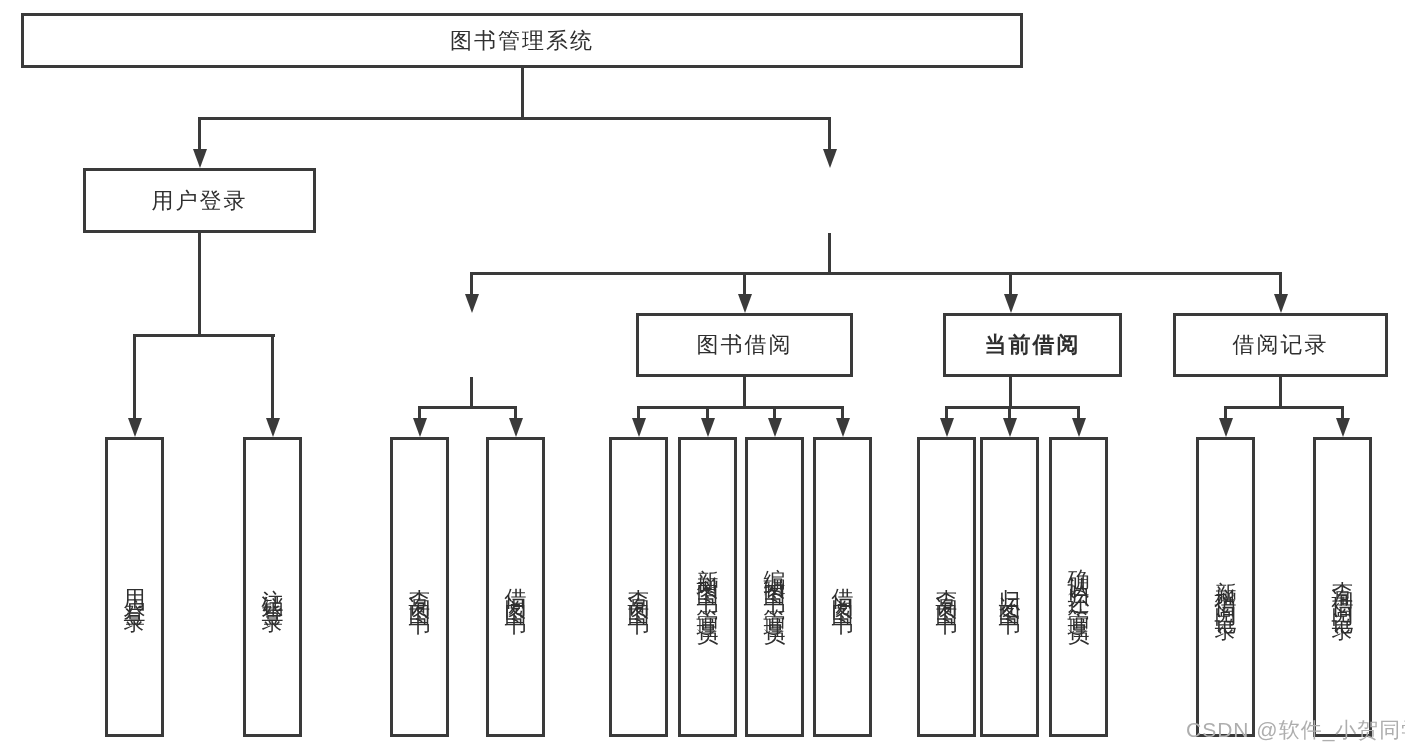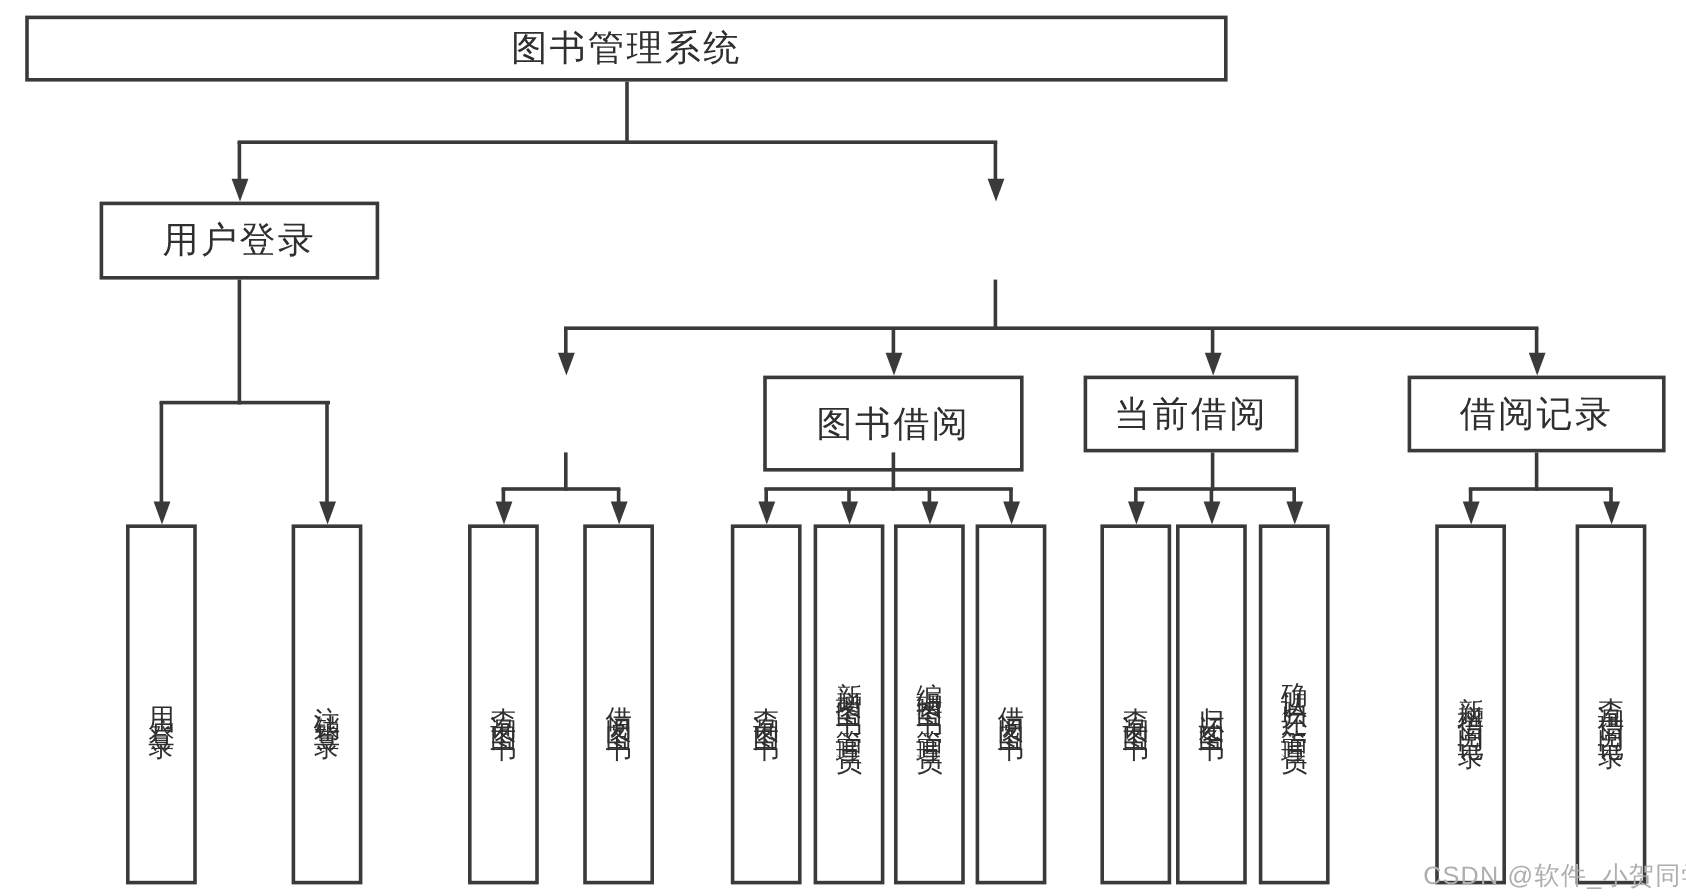--- a/index.html
+++ b/index.html
@@ -22,21 +22,21 @@
   .node {
     position: absolute;
     border: 3px solid var(--line);
     background: var(--bg);
     display: flex;
     align-items: center;
     justify-content: center;
     text-align: center;
   }
   .h-node {
-    font-size: 30px;
+    font-size: 22px;
     letter-spacing: 2px;
     white-space: nowrap;
   }
   .leaf-node .v-text {
     writing-mode: vertical-rl;
     text-orientation: mixed;
     font-size: 22px;
     letter-spacing: 8px;
     line-height: 1;
     white-space: nowrap;
@@ -69,24 +69,24 @@
 <div id="canvas">
 
   <div class="node h-node" style="left:21px; top:13px; width:1002px; height:55px;">
     <span>图书管理系统</span>
   </div>
 
   <div class="node h-node" style="left:83px; top:168px; width:233px; height:65px;">
     <span>用户登录</span>
   </div>
 
-  <div class="node h-node" style="left:636px; top:313px; width:217px; height:80px;">
+  <div class="node h-node" style="left:636px; top:313px; width:217px; height:64px;">
     <span>图书借阅</span>
   </div>
-  <div class="node h-node" style="left:903px; top:313px; width:179px; height:64px;">
+  <div class="node h-node" style="left:943px; top:313px; width:179px; height:64px;font-weight:bold;">
     <span>当前借阅</span>
   </div>
   <div class="node h-node" style="left:1173px; top:313px; width:215px; height:64px;">
     <span>借阅记录</span>
   </div>
 
   <div class="node leaf-node" style="left:105px; top:437px; width:59px; height:300px;">
     <span class="v-text">用户登录</span>
   </div>
   <div class="node leaf-node" style="left:243px; top:437px; width:59px; height:300px;">

